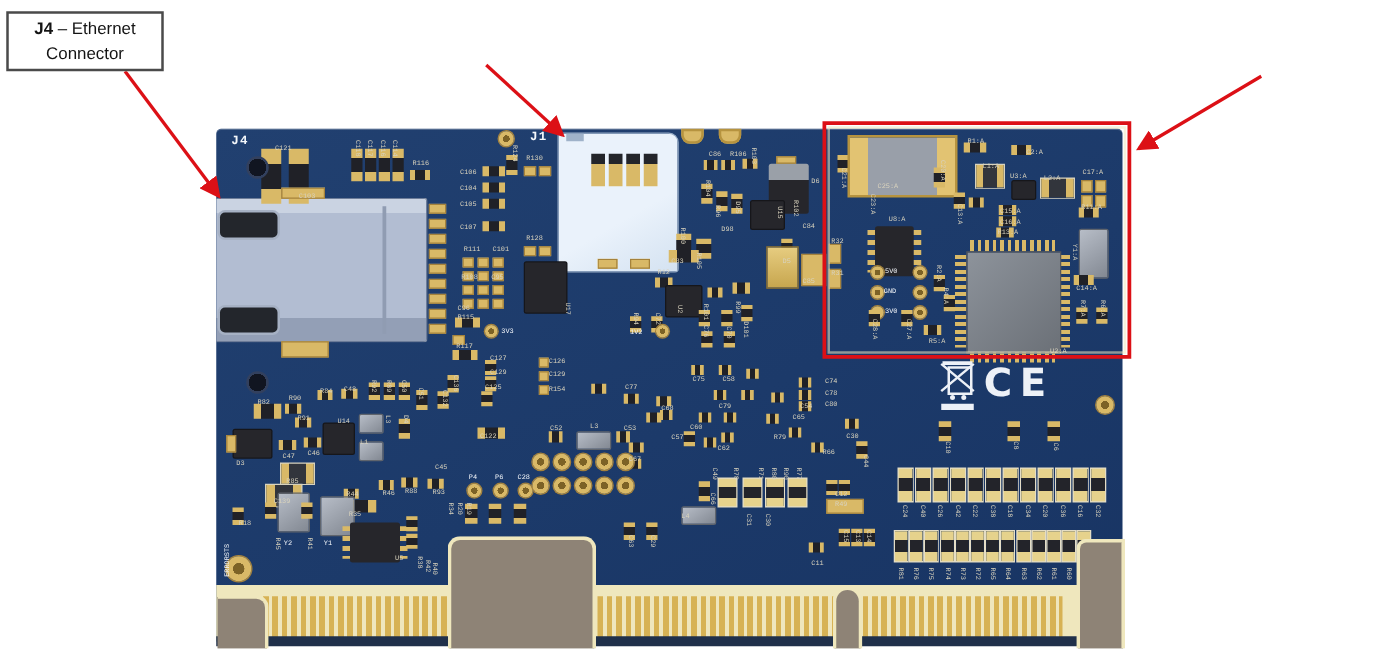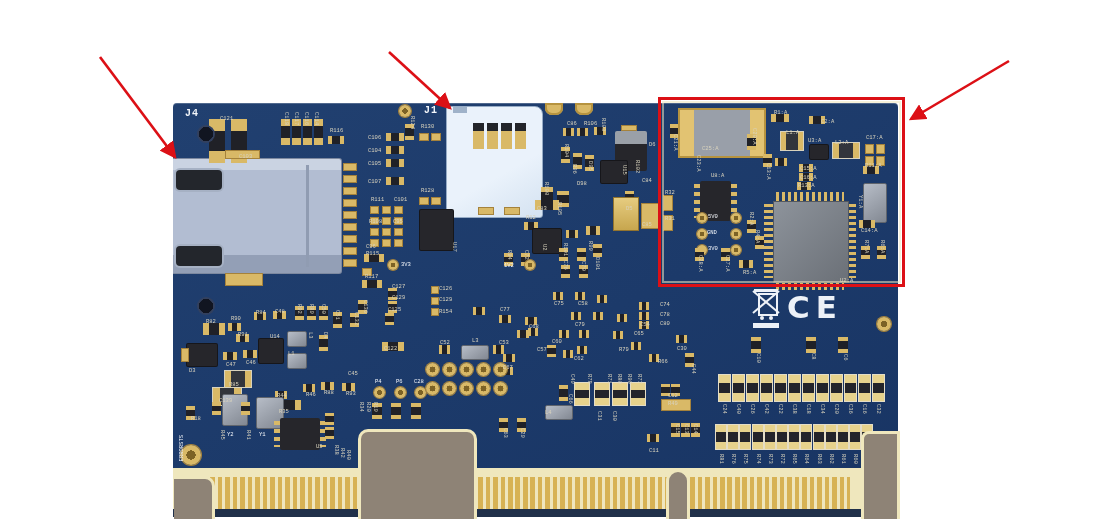--- a/index.html
+++ b/index.html
@@ -109,20 +109,23 @@
   #tab-r{left:861px;top:431px;width:39px;height:88px;border-radius:8px 0 0 0;}
   #tab-l{left:174px;top:476px;width:41px;height:43px;border-left:none;border-radius:0 10px 0 0;}
   #tab-k{left:666px;top:469px;width:24px;height:50px;border-radius:12px 12px 0 0;}
   #base{position:absolute;left:173px;top:509px;width:727px;height:8px;background:#20304a;z-index:5;}
 </style>
 </head>
 <body>
 
 <div id="stage">
 
+  <div class="callout" id="co1">
+    <span><b>J4</b><span> – Ethernet Connector</span></span>
+  </div>
 
   <div id="board">
     <div id="edge"></div>
 
     <div id="eth">
       <div class="slot s1"></div>
       <div class="slot s2"></div>
       <div class="seam"></div>
     </div>
 

